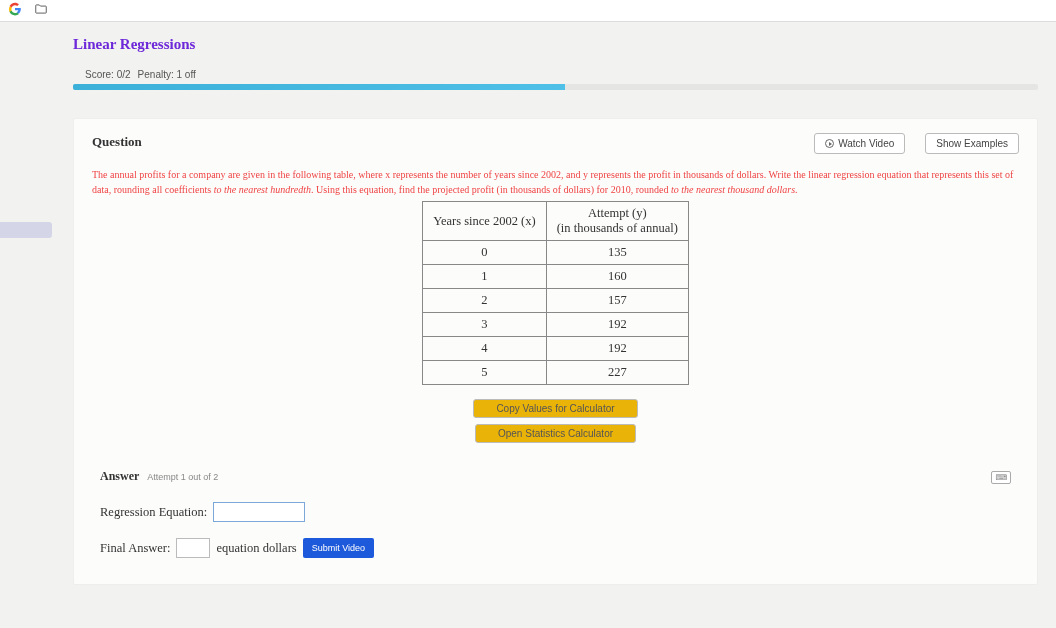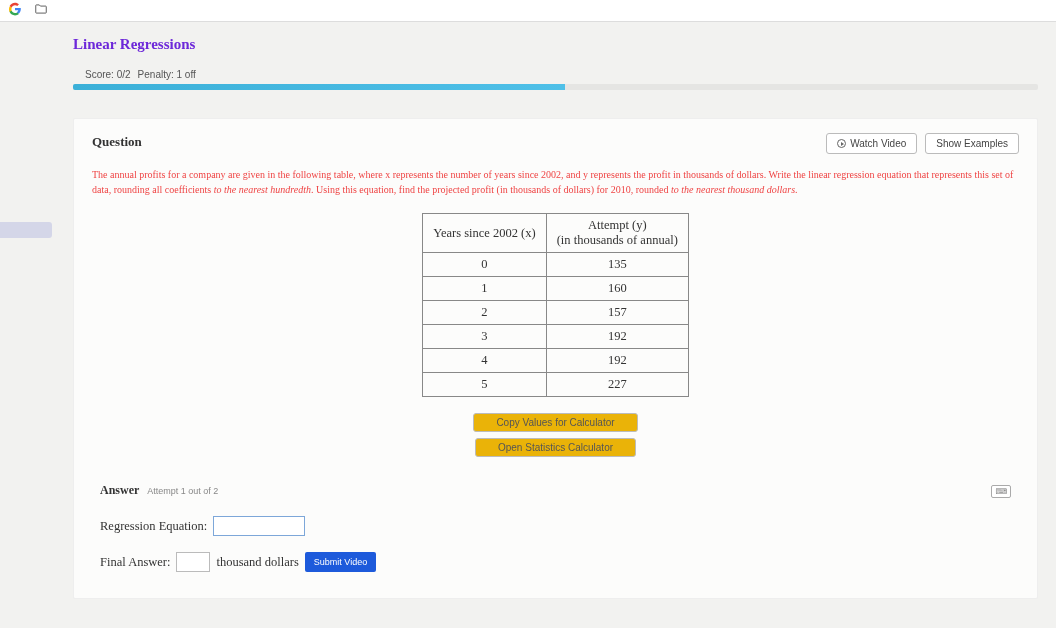--- a/index.html
+++ b/index.html
@@ -75,21 +75,21 @@
       border-radius: 2px;
       padding: 14px 18px 26px 18px;
     }
     .qhead {
       display: flex;
       justify-content: space-between;
       align-items: baseline;
       margin-bottom: 14px;
     }
     .qlabel { font-weight: bold; font-size: 13px; }
-    .qbuttons { display: flex; gap: 8px; font-family: Arial, sans-serif; }
+    .qbuttons { display: flex; gap: 20px; font-family: Arial, sans-serif; }
     .outline-btn {
       border: 1px solid #bbb;
       background: #fff;
       font-size: 10px;
       padding: 4px 10px;
       border-radius: 3px;
       color: #444;
       cursor: pointer;
       display: inline-flex;
       align-items: center;
@@ -112,21 +112,21 @@
     }
     .prompt {
       font-size: 10px;
       line-height: 1.45;
       color: #ef4444;
       margin-bottom: 0;
     }
     .prompt em { font-style: italic; }
     .data-table {
       border-collapse: collapse;
-      margin: 16px auto;
+      margin: 4px auto;
       font-size: 12.5px;
     }
     .data-table th, .data-table td {
       border: 1px solid #888;
       padding: 4px 10px;
       text-align: center;
       background: #fcfcfb;
     }
     .data-table th { font-weight: normal; }
     .center-btns {
@@ -288,20 +288,20 @@
       </div>
 
       <div class="fields">
         <div class="field-row">
           <span>Regression Equation:</span>
           <input type="text" class="eq-input" style="">
         </div>
         <div class="field-row">
           <span>Final Answer:</span>
           <input type="text" class="eq-input short" style="">
-          <span>thousand dollars</span>
+          <span>equation dollars</span>
           <button class="submit">Submit Video</button>
         </div>
       </div>
     </div>
 
   </div>
 </div>
 
 </body></html>

